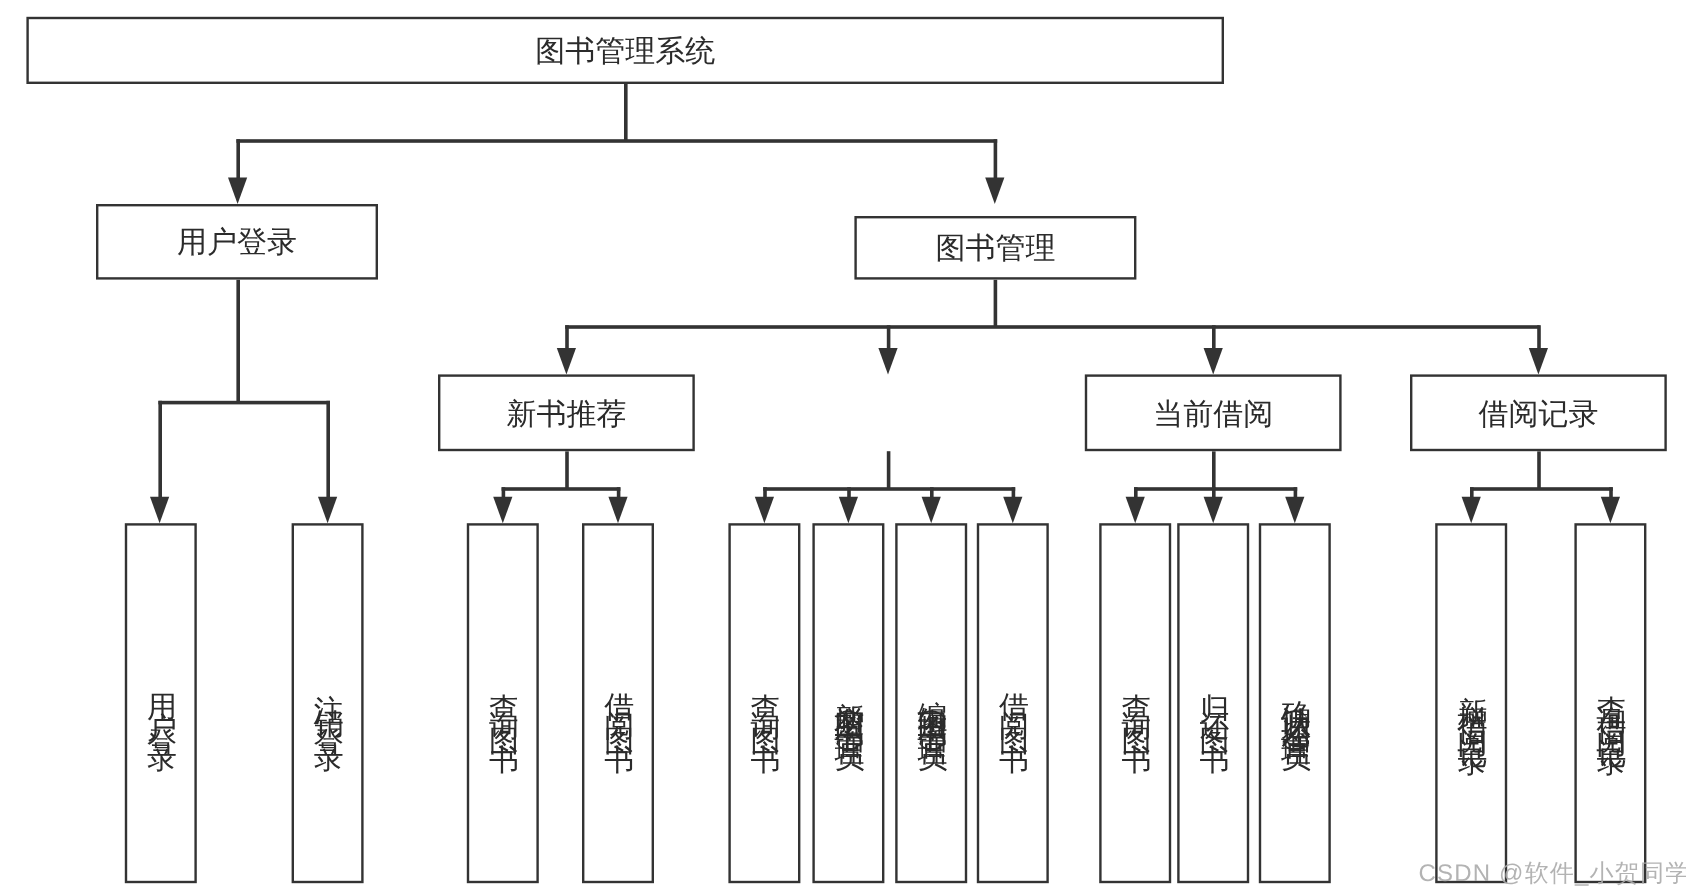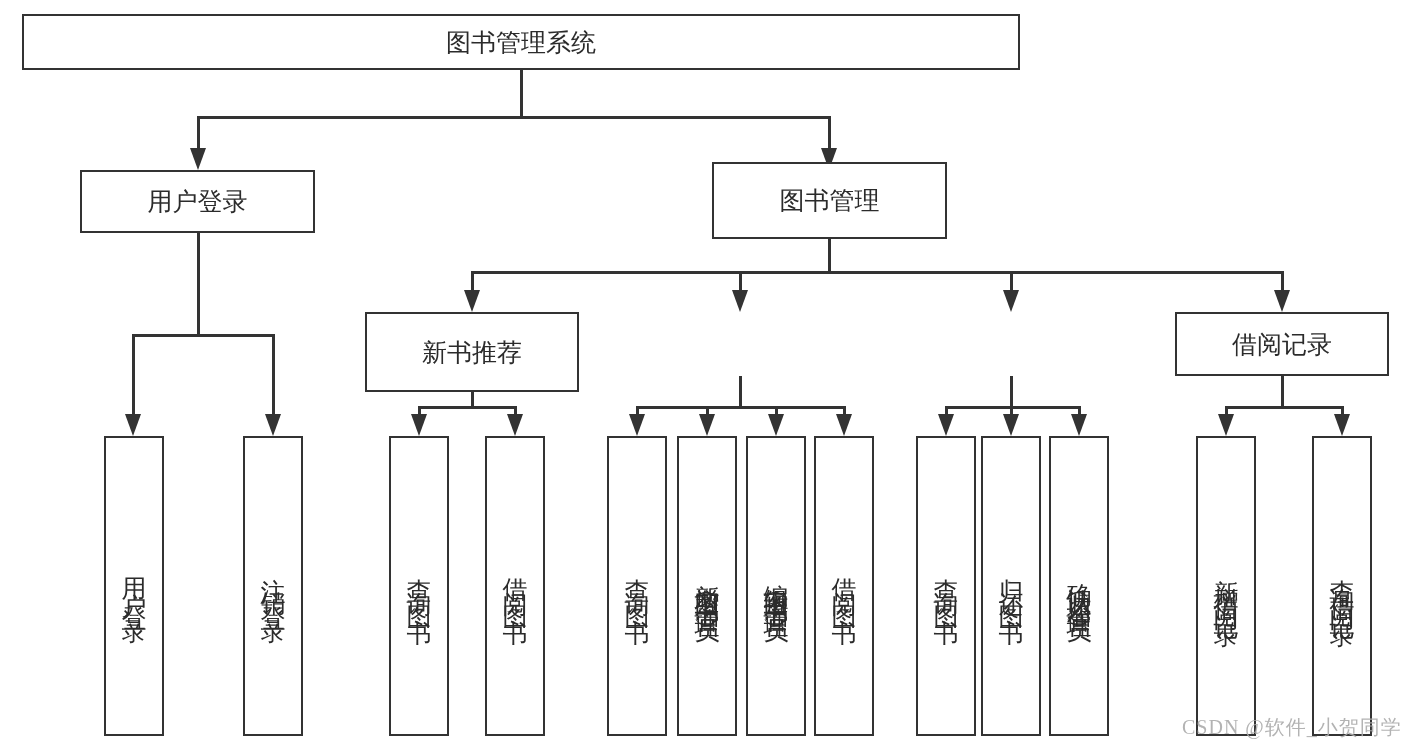--- a/index.html
+++ b/index.html
@@ -4,21 +4,21 @@
 <style>
   :root{
     --line:#333333;
     --text:#2b2b2b;
     --watermark:#ababab;
     --background:#ffffff;
   }
   html,body{margin:0;padding:0;background:var(--background);}
   .stage{
     position:relative;width:1405px;height:747px;background:var(--background);
-    overflow:hidden;font-family:Liberation Serif, serif;color:var(--text);border-radius:16px;
+    overflow:hidden;font-family:Liberation Sans, sans-serif;color:var(--text);border-radius:16px;
   }
   
   .v{position:absolute;width:2.5px;background:var(--line);}
   .h{position:absolute;height:2.5px;background:var(--line);}
   .ar{position:absolute;width:0;height:0;
       border-left:8px solid transparent;border-right:8px solid transparent;
       border-top:22px solid var(--line);}
   
   .node{position:absolute;box-sizing:border-box;border:2.5px solid var(--line);
         background:var(--background);display:flex;align-items:center;justify-content:center;
@@ -95,26 +95,29 @@
   <div class="ar" style="left:1218px;top:414px"></div>
   <div class="ar" style="left:1334px;top:414px"></div>
 
   <div class="node" style="left:22px;top:14px;width:998px;height:56px">
     <span>图书管理系统</span>
   </div>
 
   <div class="node" style="left:80px;top:170px;width:235px;height:63px">
     <span>用户登录</span>
   </div>
-  <div class="node" style="left:712px;top:162px;width:235px;height:77px">
+  <div class="node" style="left:712px;top:180px;width:235px;height:53px">
     <span>图书管理</span>
   </div>
 
-  <div class="node" style="left:365px;top:312px;width:214px;height:80px">
+  <div class="node" style="left:365px;top:312px;width:214px;height:64px">
     <span>新书推荐</span>
+  </div>
+  <div class="node" style="left:904px;top:312px;width:214px;height:64px">
+    <span>当前借阅</span>
   </div>
   <div class="node" style="left:1175px;top:312px;width:214px;height:64px">
     <span>借阅记录</span>
   </div>
 
   <div class="node leaf vs-wide" style="left:104px">
     <span class="vtext">用户登录</span>
   </div>
   <div class="node leaf vs-wide" style="left:243px">
     <span class="vtext">注销登录</span>

